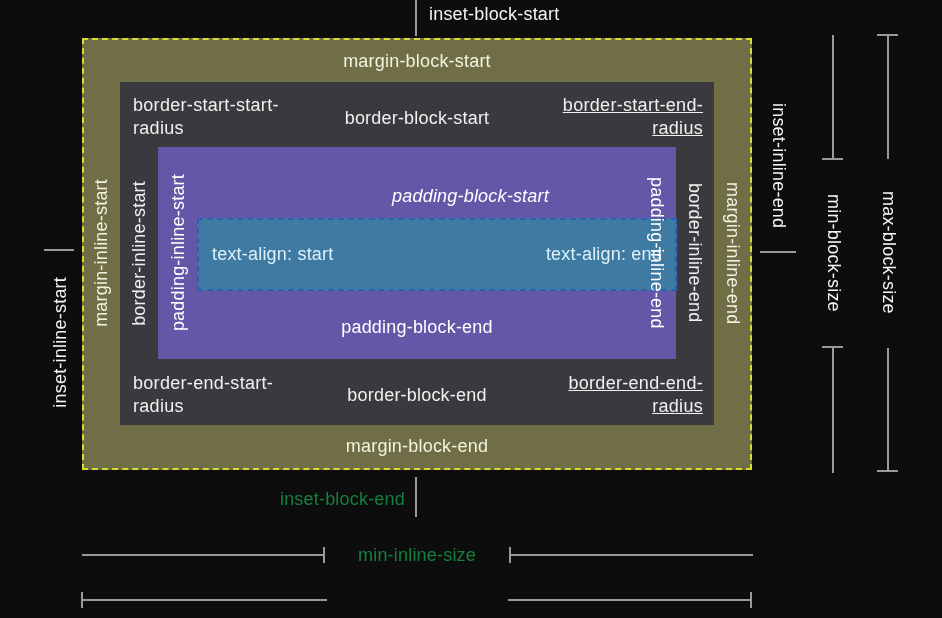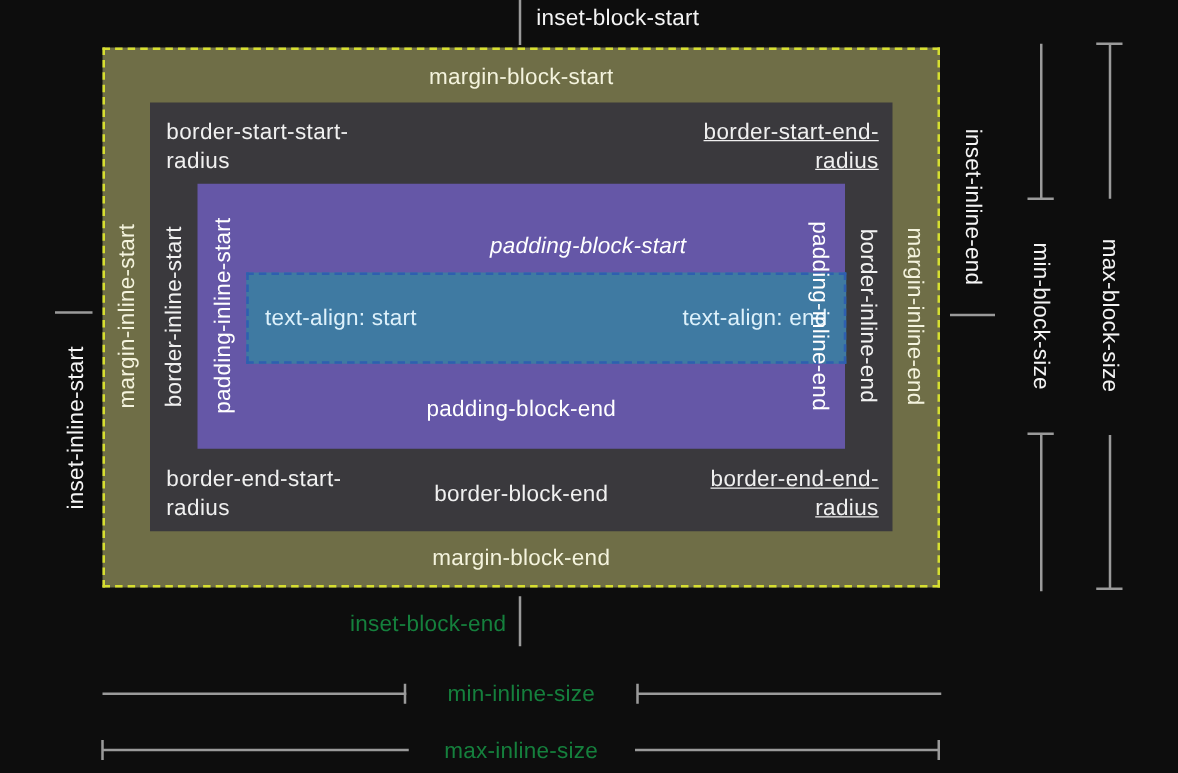--- a/index.html
+++ b/index.html
@@ -51,20 +51,21 @@
   <div class="box padding-box" style="left:158px;top:147px;width:518px;height:212px;"></div>
   <div class="box content-box" style="left:197px;top:218px;width:480px;height:73px;">
     <span>text-align: start</span>
     <span>text-align: end</span>
   </div>
 
   <div class="hcenter lbl-olive" style="left:82px;top:40px;width:670px;height:42px;">margin-block-start</div>
   <div class="hcenter lbl-olive" style="left:82px;top:425px;width:670px;height:43px;">margin-block-end</div>
 
   <div class="radius lbl-gray" style="left:133px;top:94px;width:185px;">border-start-start-radius</div>
+  <div class="hcenter lbl-gray" style="left:120px;top:106px;width:594px;height:24px;">border-block-start</div>
   <div class="radius right lbl-gray" style="left:518px;top:94px;width:185px;">border-start-end-radius</div>
 
   <div class="radius lbl-gray" style="left:133px;top:372px;width:185px;">border-end-start-radius</div>
   <div class="hcenter lbl-gray" style="left:120px;top:383px;width:594px;height:24px;text-align:center;">border-block-end</div>
   <div class="radius right lbl-gray" style="left:518px;top:372px;width:185px;">border-end-end-radius</div>
 
   <div class="hcenter lbl-purple" style="left:158px;top:184px;width:625px;height:24px;font-style:italic;">padding-block-start</div>
   <div class="hcenter lbl-purple" style="left:158px;top:315px;width:518px;height:24px;">padding-block-end</div>
 
   <div class="vwrap" style="left:46px;top:252px;width:28px;height:180px;">
@@ -100,21 +101,20 @@
   <div class="vline" style="left:415px;top:477px;height:40px;"></div>
 
   <div class="hline" style="left:82px;top:554px;width:243px;"></div>
   <div class="vline" style="left:323px;top:547px;height:16px;"></div>
   <div class="dim-label" style="left:332px;top:543px;width:170px;height:24px;">min-inline-size</div>
   <div class="vline" style="left:509px;top:547px;height:16px;"></div>
   <div class="hline" style="left:510px;top:554px;width:243px;"></div>
 
   <div class="vline" style="left:81px;top:592px;height:16px;"></div>
   <div class="hline" style="left:82px;top:599px;width:245px;"></div>
-  <div class="dim-label" style="left:332px;top:588px;width:170px;height:24px;">max-inline-size</div>
   <div class="hline" style="left:508px;top:599px;width:244px;"></div>
   <div class="vline" style="left:750px;top:592px;height:16px;"></div>
 
   <div class="vline" style="left:832px;top:35px;height:124px;"></div>
   <div class="hline" style="left:822px;top:158px;width:21px;"></div>
   <div class="vwrap" style="left:819px;top:165px;width:28px;height:175px;">
     <span class="vdown">min-block-size</span>
   </div>
   <div class="hline" style="left:822px;top:346px;width:21px;"></div>
   <div class="vline" style="left:832px;top:348px;height:125px;"></div>

